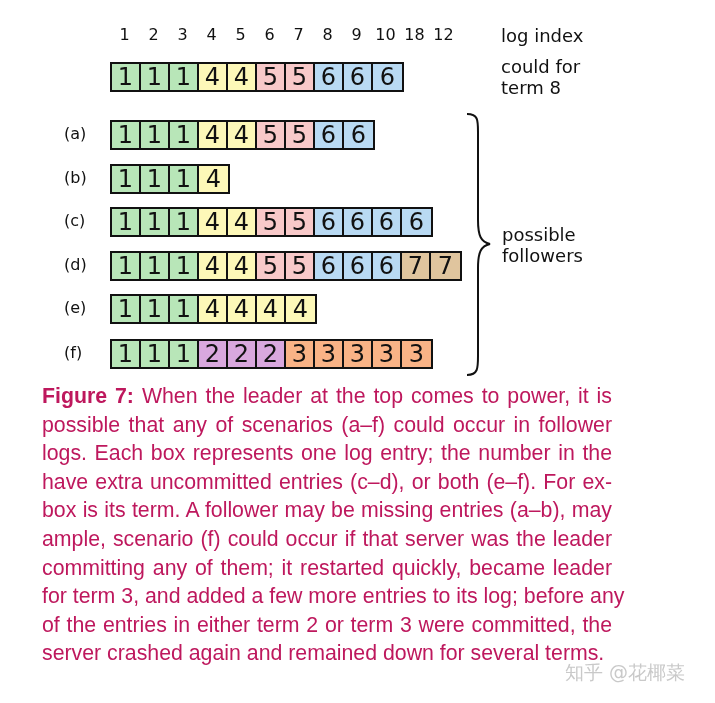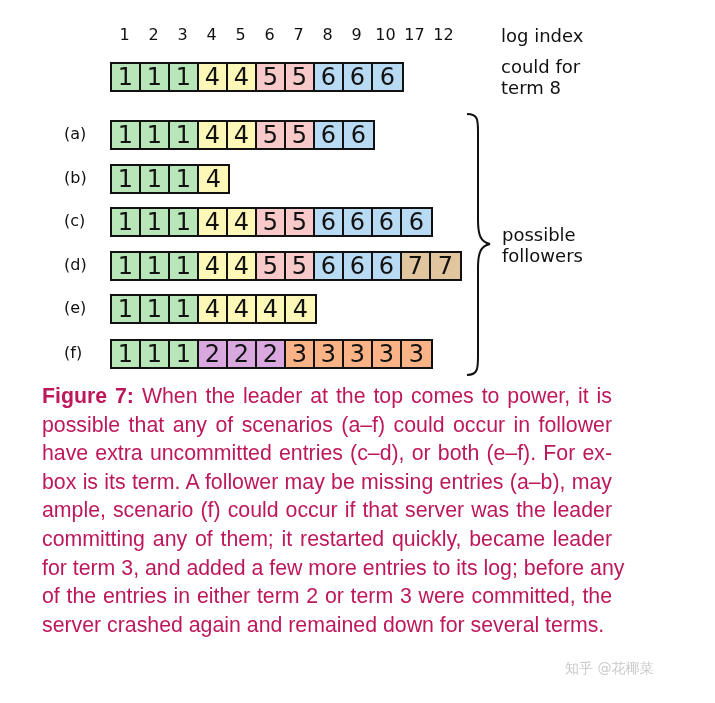--- a/index.html
+++ b/index.html
@@ -8,37 +8,37 @@
   .idx { position:absolute; top:25px; font-size:16px; width:29px; text-align:center; }
   .label { position:absolute; font-size:18px; line-height:21px; }
   .row { position:absolute; left:110px; height:30px; display:flex; border:2px solid #111; box-sizing:border-box; }
   .cell { width:29px; height:26px; box-sizing:border-box; border-right:2px solid #111; font-size:24px; line-height:26px; text-align:center; }
   .cell:last-child { border-right:none; }
   .rowlabel { position:absolute; left:64px; font-size:16px; }
   .caption { position:absolute; left:42px; top:382px; width:570px; font-family:Liberation Sans, sans-serif; font-size:21.3px; line-height:28.6px; text-align:justify; color:#be185d; }
   .caption b { font-weight:bold; }
   .caption .ln { display:block; text-align-last:justify; white-space:nowrap; }
   .caption .ln.last { text-align-last:left; }
-  .watermark { position:absolute; left:565px; top:660px; font-size:14px; color:#c9c9c9; font-family:"DejaVu Sans", sans-serif; }
+  .watermark { position:absolute; left:565px; top:660px; font-size:19px; color:#c9c9c9; font-family:"DejaVu Sans", sans-serif; }
 </style>
 </head>
 <body>
 
 <div id="indices">
     <div class="idx" style="left: 110px;">1</div>
     <div class="idx" style="left: 139px;">2</div>
     <div class="idx" style="left: 168px;">3</div>
     <div class="idx" style="left: 197px;">4</div>
     <div class="idx" style="left: 226px;">5</div>
     <div class="idx" style="left: 255px;">6</div>
     <div class="idx" style="left: 284px;">7</div>
     <div class="idx" style="left: 313px;">8</div>
     <div class="idx" style="left: 342px;">9</div>
     <div class="idx" style="left: 371px;">10</div>
-    <div class="idx" style="left: 400px;">17</div>
+    <div class="idx" style="left: 400px;">18</div>
     <div class="idx" style="left: 429px;">12</div>
   </div>
 <div class="label" style="left:501px; top:25px;">log index</div>
 
 <div id="leader-row" class="row" style="top:62px;">
     <div class="cell" style="background: rgb(184, 230, 184);">1</div>
     <div class="cell" style="background: rgb(184, 230, 184);">1</div>
     <div class="cell" style="background: rgb(184, 230, 184);">1</div>
     <div class="cell" style="background: rgb(253, 248, 184);">4</div>
     <div class="cell" style="background: rgb(253, 248, 184);">4</div>
@@ -132,20 +132,21 @@
   <path d="M3,2 C14,2 14,8 14,20 L14,108 C14,124 17,130 26,132 C17,134 14,140 14,156 L14,244 C14,256 14,263 3,263" fill="none" stroke="#111" stroke-width="2"></path>
 </svg>
 <div class="label" style="left:502px; top:224px;">
   <div>possible</div>
   <div>followers</div>
 </div>
 
 <div class="caption" id="caption">
     <span class="ln"><b>Figure 7:</b><span> When the leader at the top comes to power, it is</span></span>
     <span class="ln">possible that any of scenarios (a–f) could occur in follower</span>
+    <span class="ln">logs. Each box represents one log entry; the number in the</span>
     <span class="ln">have extra uncommitted entries (c–d), or both (e–f). For ex-</span>
     <span class="ln">box is its term. A follower may be missing entries (a–b), may</span>
     <span class="ln">ample, scenario (f) could occur if that server was the leader</span>
     <span class="ln">committing any of them; it restarted quickly, became leader</span>
     <span class="ln">for term 3, and added a few more entries to its log; before any</span>
     <span class="ln">of the entries in either term 2 or term 3 were committed, the</span>
     <span class="ln last">server crashed again and remained down for several terms.</span>
   </div>
 
 <div class="watermark">知乎 @花椰菜</div>

